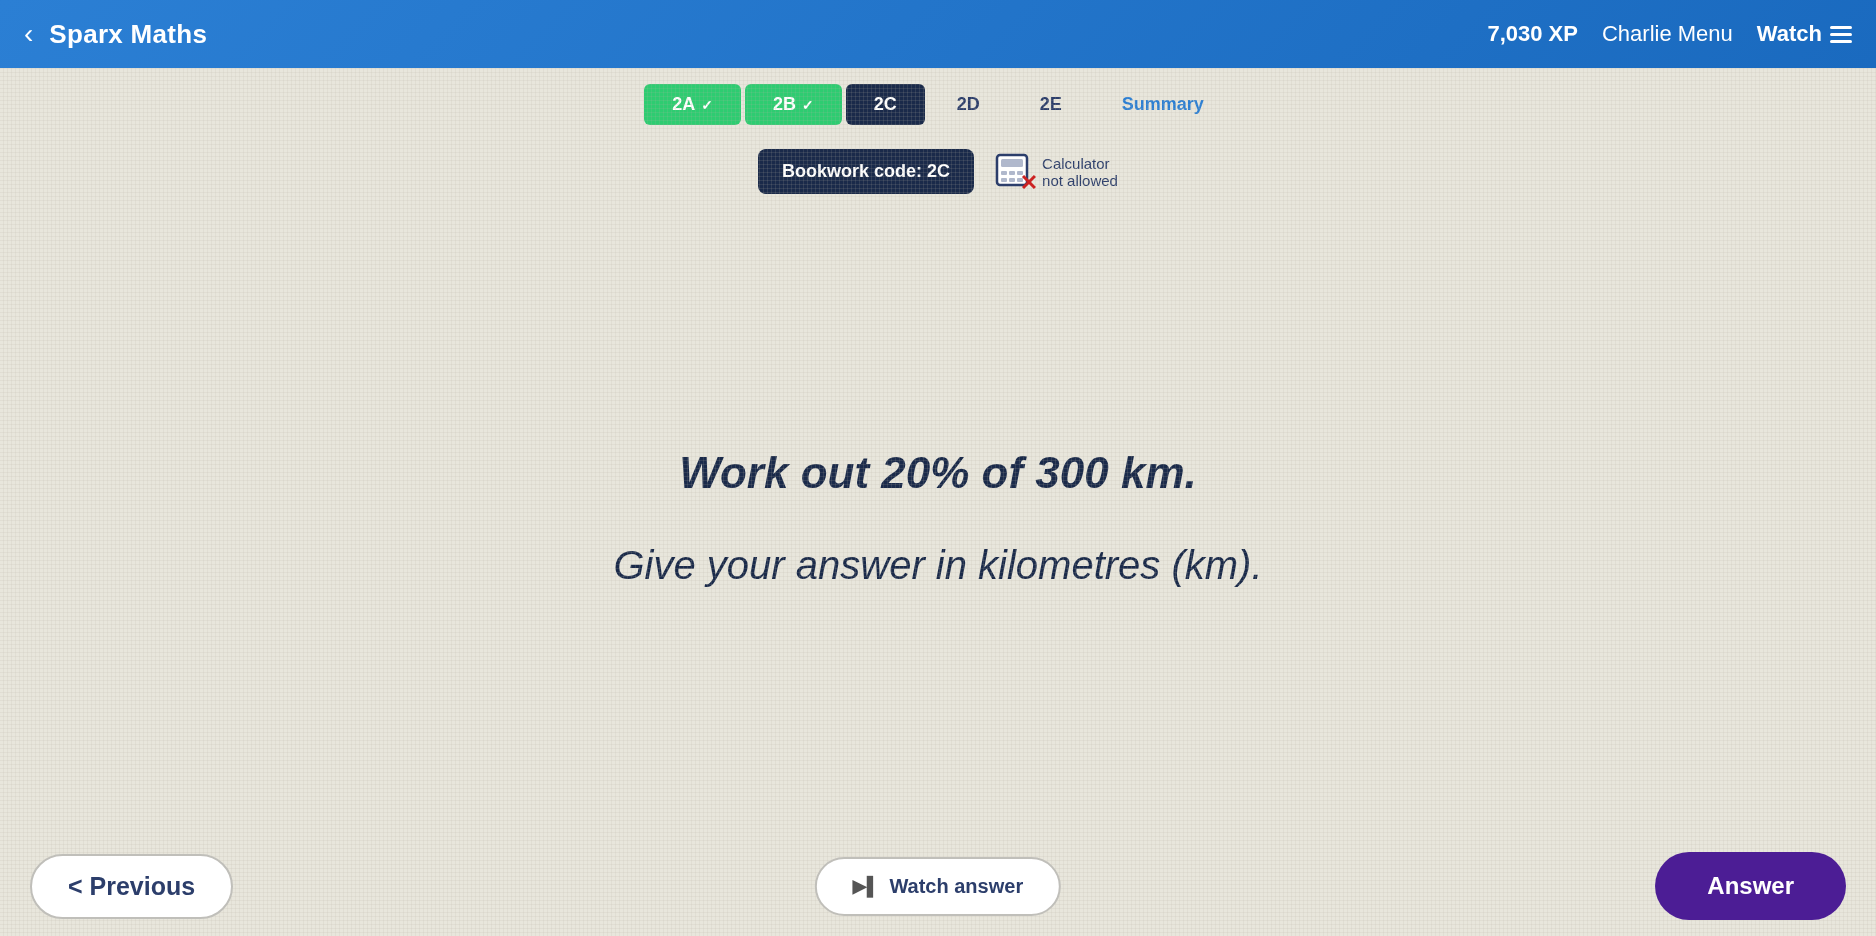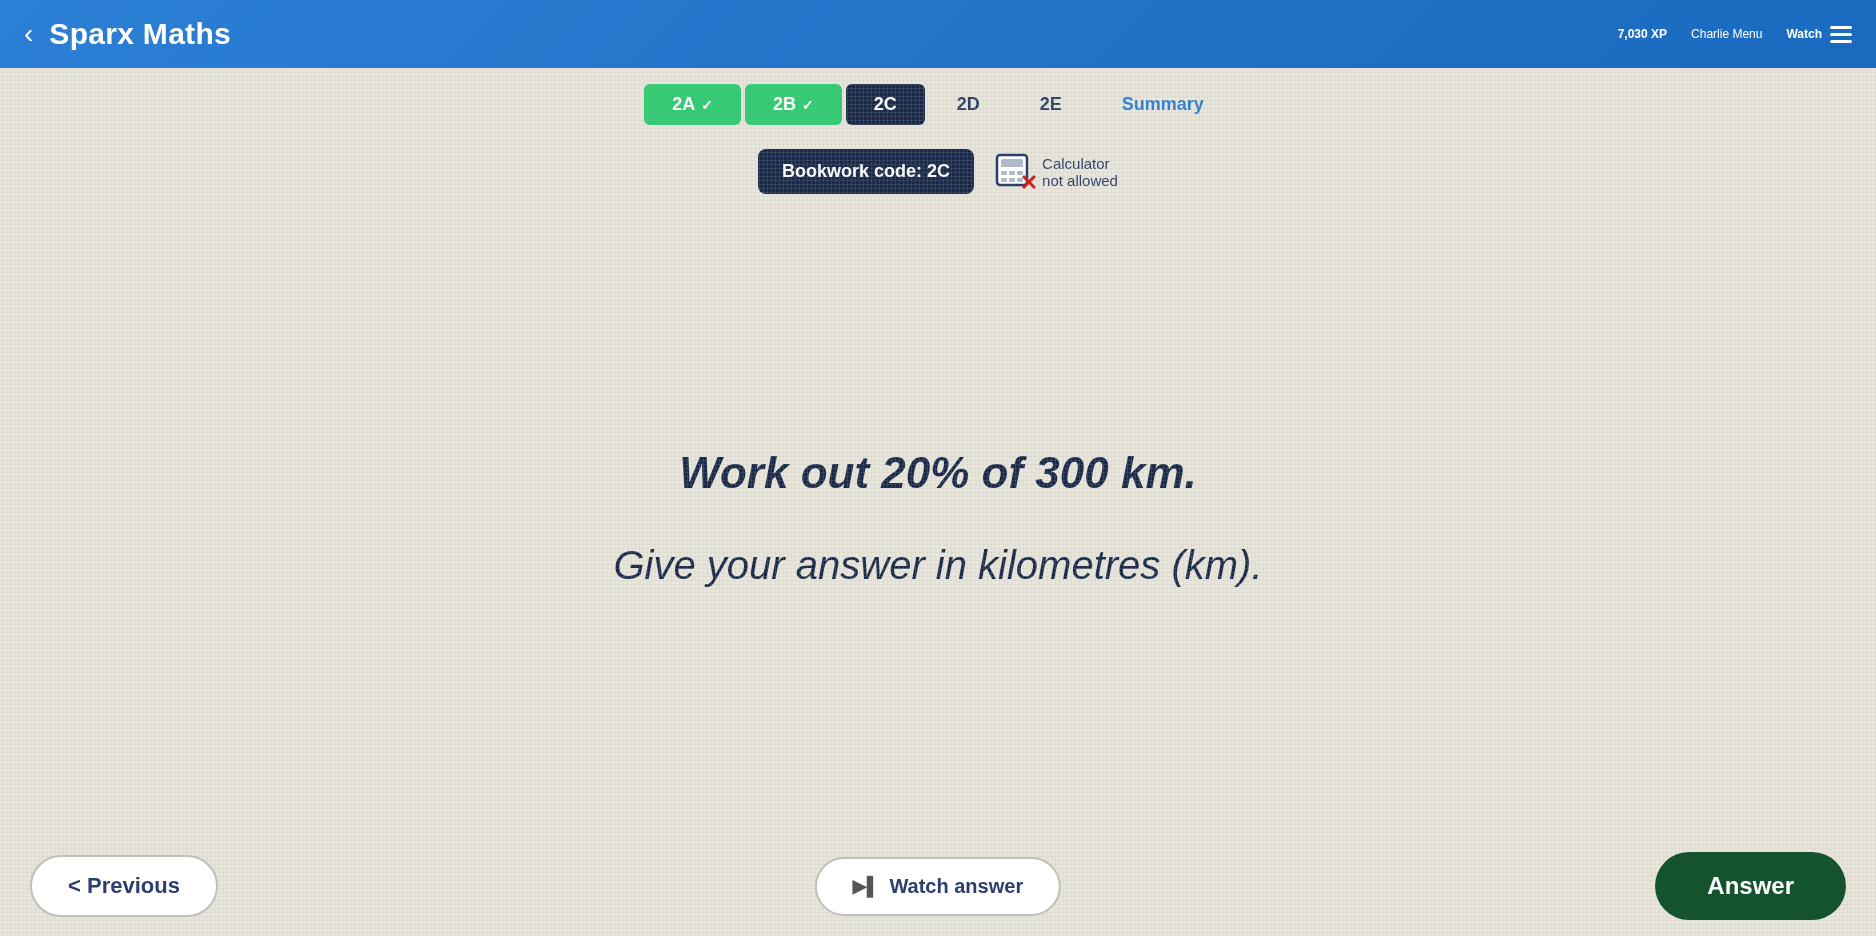--- a/index.html
+++ b/index.html
@@ -32,32 +32,32 @@
     .header-back {
       color: white;
       font-size: 28px;
       cursor: pointer;
       margin-right: 16px;
       font-weight: 300;
     }
 
     .header-title {
       color: white;
-      font-size: 30px;
+      font-size: 26px;
       font-weight: 700;
       letter-spacing: 0.3px;
     }
 
     .header-right {
       margin-left: auto;
       display: flex;
       align-items: center;
       gap: 24px;
       color: white;
-      font-size: 12px;
+      font-size: 22px;
     }
 
     .header-xp {
       font-weight: 600;
     }
 
     .header-user {
       font-weight: 500;
     }
 
@@ -228,21 +228,21 @@
       padding: 0 30px;
       position: relative;
     }
 
     .prev-button {
       background: white;
       color: #2c3e6b;
       border: 2px solid #c0bfba;
       border-radius: 50px;
       padding: 16px 36px;
-      font-size: 22px;
+      font-size: 25px;
       font-weight: 600;
       cursor: pointer;
       display: flex;
       align-items: center;
       gap: 8px;
     }
 
     .watch-video-button {
       position: absolute;
       left: 50%;
@@ -260,21 +260,21 @@
       gap: 10px;
     }
 
     .video-icon {
       font-size: 18px;
       color: #555;
     }
 
     .answer-button {
       margin-left: auto;
-      background: #14532d;
+      background: #4c1d95;
       color: white;
       border: none;
       border-radius: 50px;
       padding: 20px 52px;
       font-size: 24px;
       font-weight: 700;
       cursor: pointer;
     }
 
     

